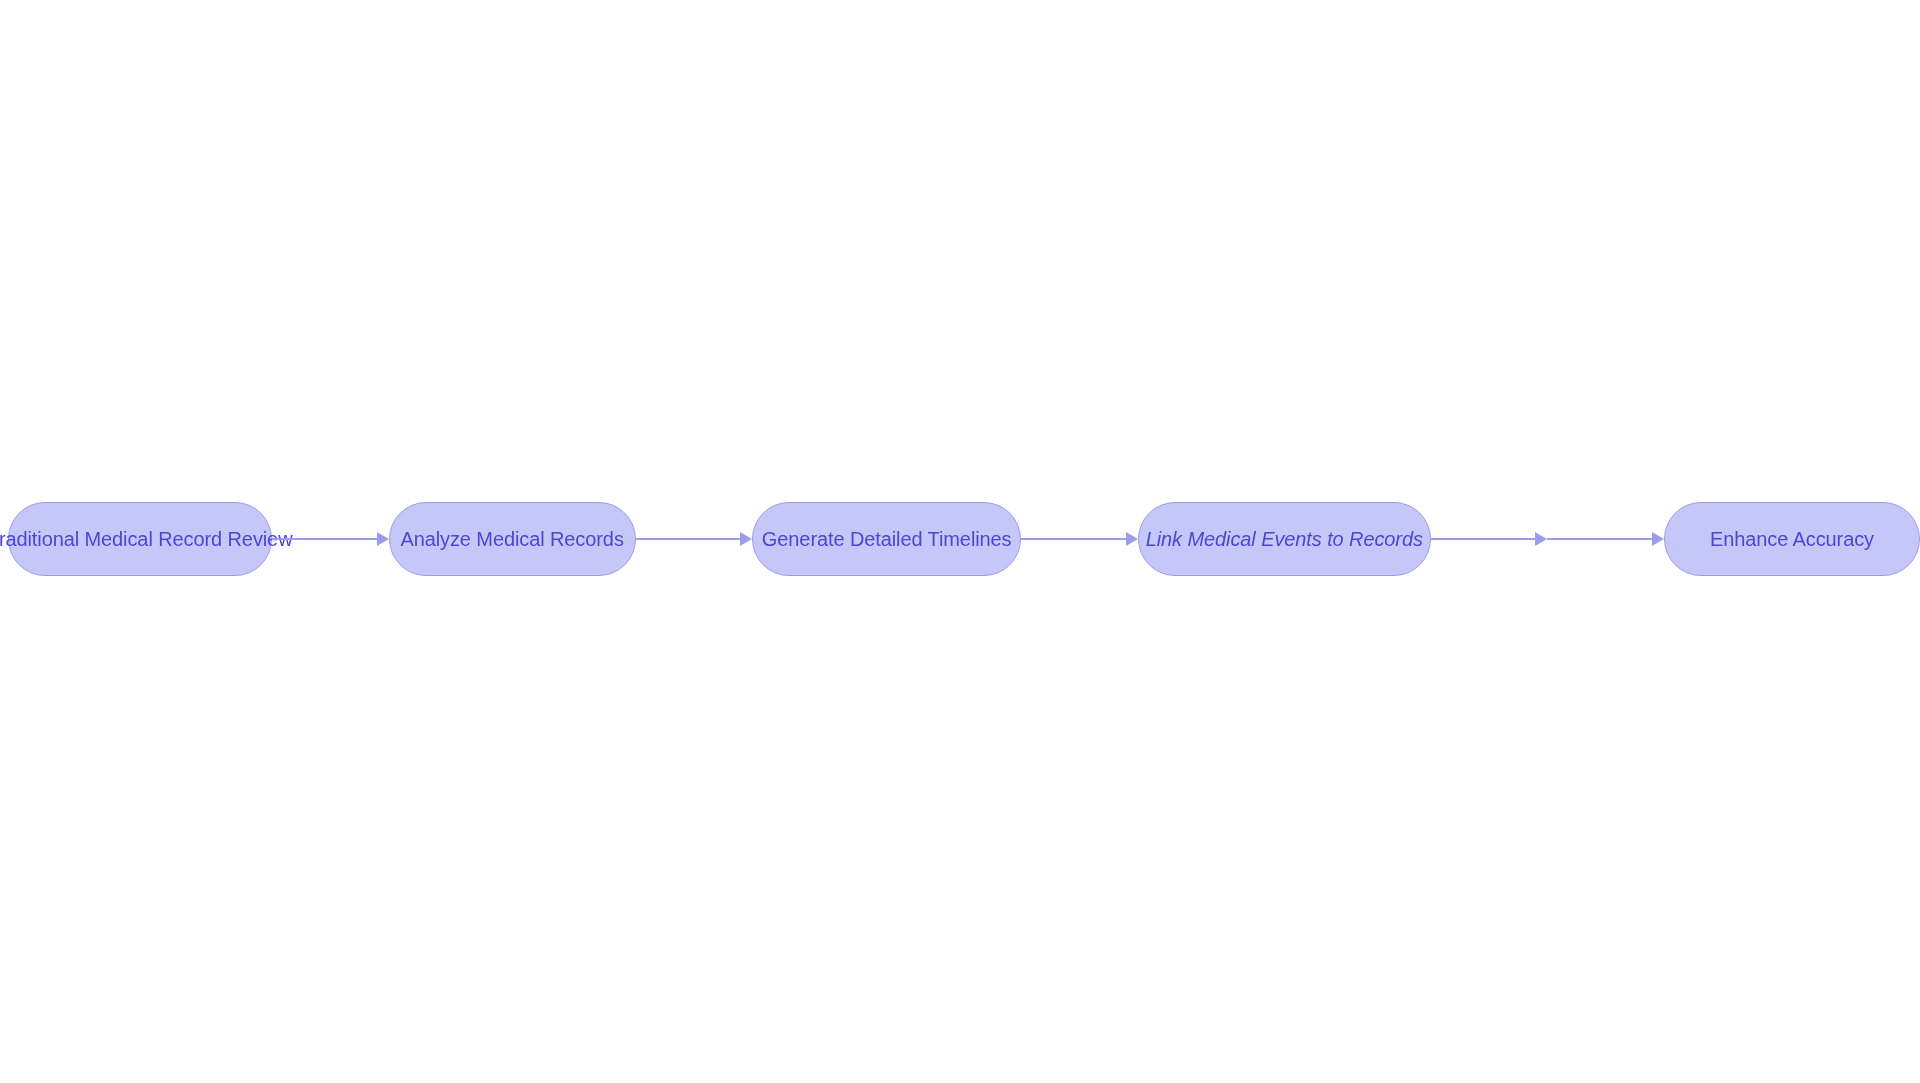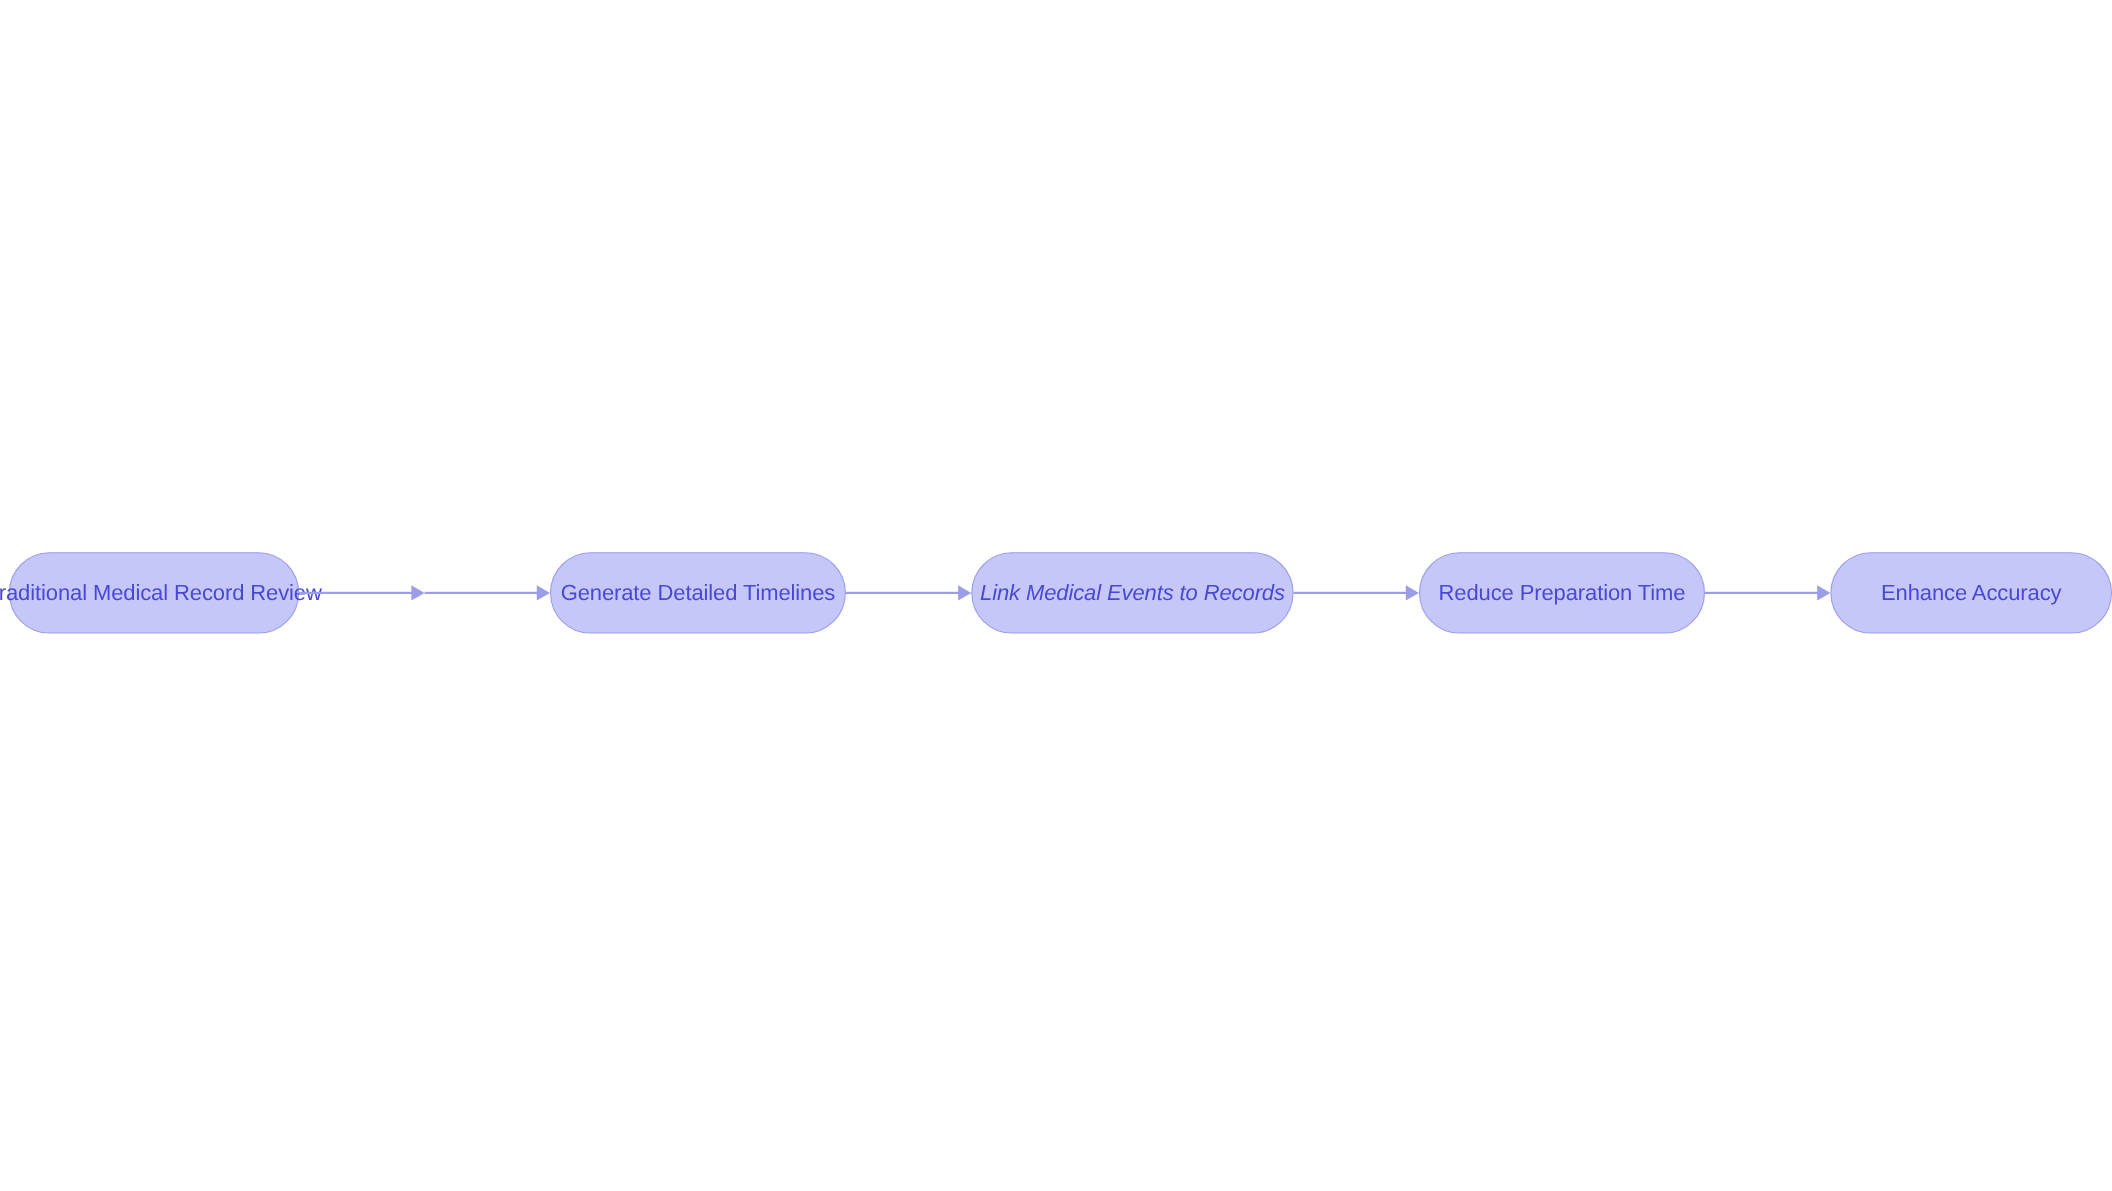--- a/index.html
+++ b/index.html
@@ -105,20 +105,23 @@
 
     <div class="node node-0">
       <span class="node-label">Traditional Medical Record Review</span>
     </div>
 
     <div class="connector">
       <span class="connector-line"></span>
       <span class="connector-head"></span>
     </div>
 
+    <div class="node node-1">
+      <span class="node-label">Analyze Medical Records</span>
+    </div>
 
     <div class="connector">
       <span class="connector-line"></span>
       <span class="connector-head"></span>
     </div>
 
     <div class="node node-2">
       <span class="node-label">Generate Detailed Timelines</span>
     </div>
 
@@ -129,23 +132,20 @@
 
     <div class="node node-3">
       <span class="node-label">Link Medical Events to Records</span>
     </div>
 
     <div class="connector">
       <span class="connector-line"></span>
       <span class="connector-head"></span>
     </div>
 
-    <div class="node node-4">
-      <span class="node-label">Reduce Preparation Time</span>
-    </div>
 
     <div class="connector">
       <span class="connector-line"></span>
       <span class="connector-head"></span>
     </div>
 
     <div class="node node-5">
       <span class="node-label">Enhance Accuracy</span>
     </div>
 

